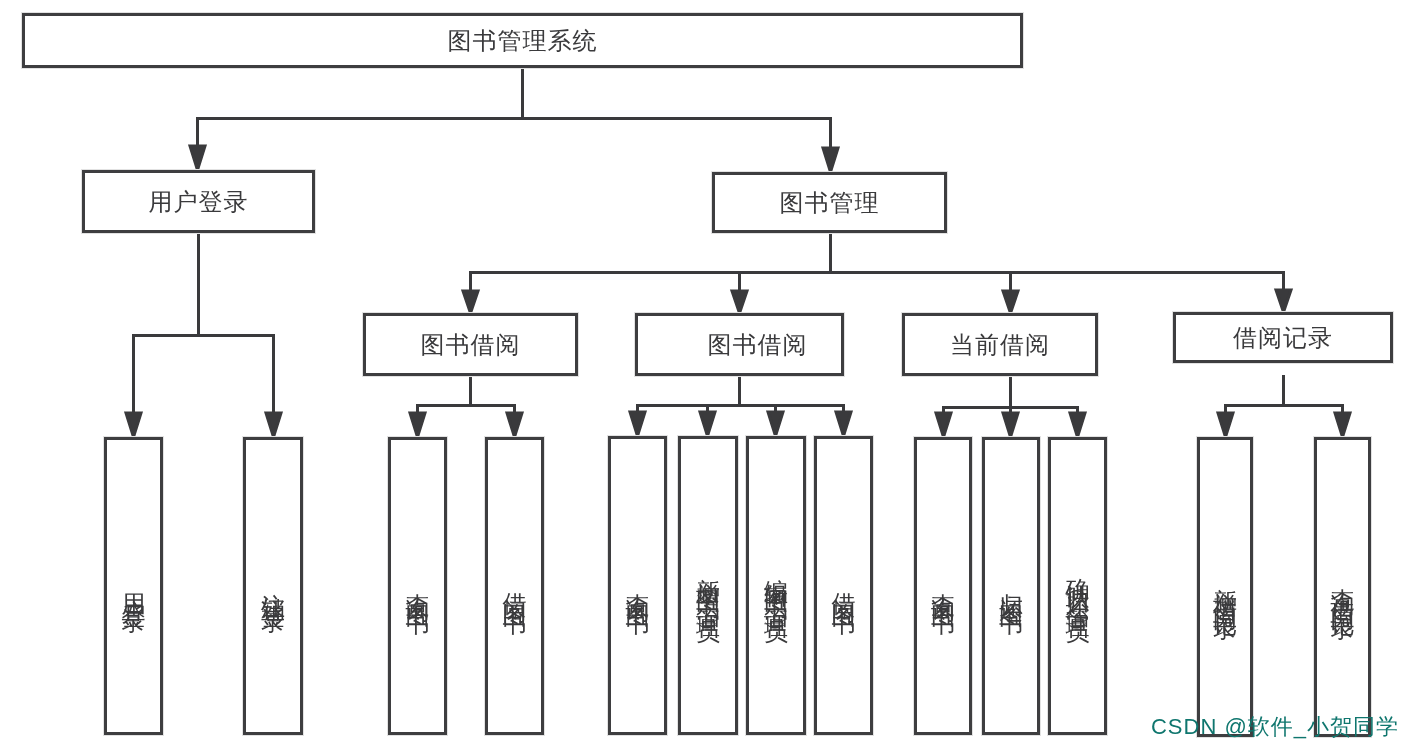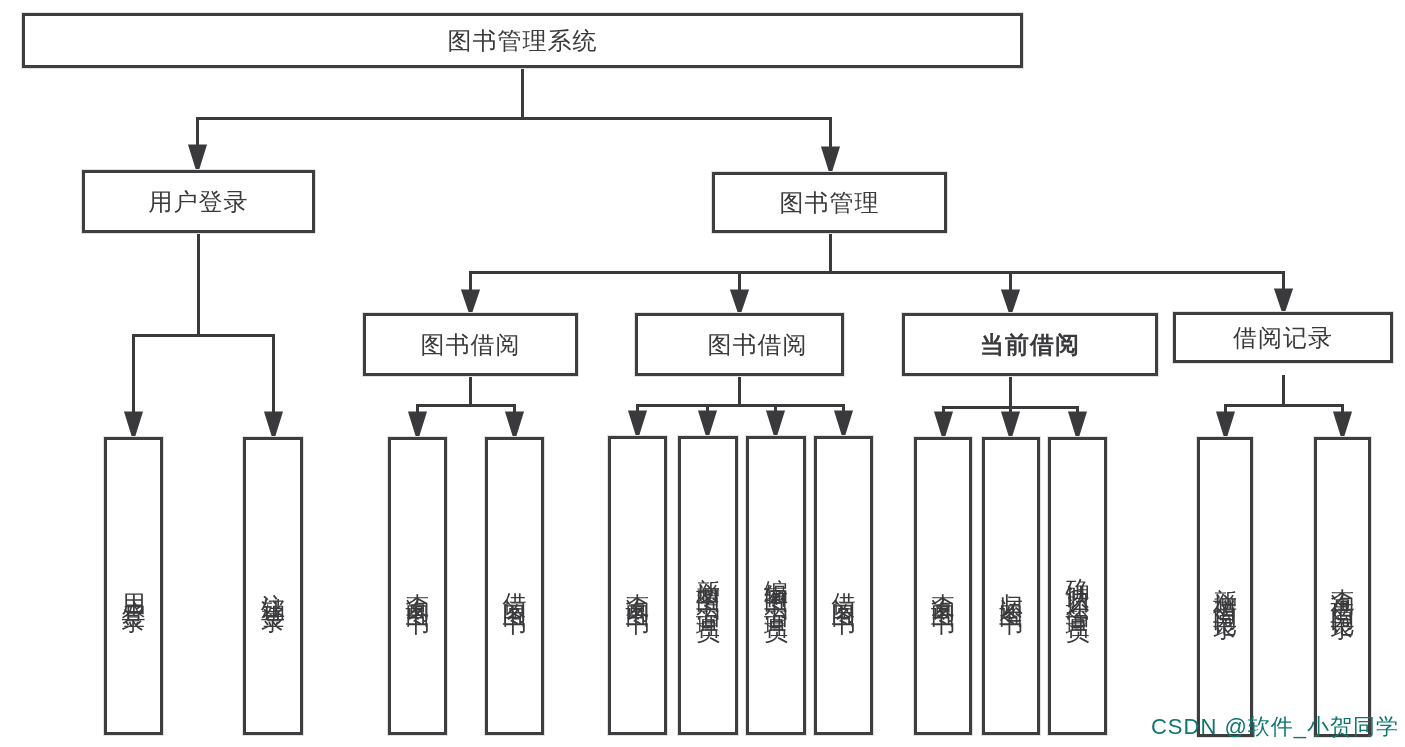--- a/index.html
+++ b/index.html
@@ -13,21 +13,21 @@
   .leaf{writing-mode:vertical-rl;text-orientation:mixed;letter-spacing:6px;font-size:24px;
         padding:6px 0;}
   
   .n-root{left:22px;top:13px;width:1001px;height:55px;}
   
   .n-userlogin{left:82px;top:170px;width:233px;height:63px;}
   .n-bookmgmt{left:712px;top:172px;width:235px;height:61px;}
   
   .n-newbook{left:363px;top:313px;width:215px;height:63px;}
   .n-borrow{left:635px;top:313px;width:209px;height:63px;padding-left:36px;}
-  .n-current{left:902px;top:313px;width:256px;height:63px;font-weight:bold;}
+  .n-current{left:902px;top:313px;width:196px;height:63px;}
   .n-record{left:1173px;top:312px;width:220px;height:51px;}
   
   .n-l1{left:104px;top:437px;width:59px;height:298px;}
   .n-l2{left:243px;top:437px;width:60px;height:298px;}
   .n-l3{left:388px;top:437px;width:59px;height:298px;}
   .n-l4{left:485px;top:437px;width:59px;height:298px;}
   .n-l5{left:608px;top:436px;width:59px;height:299px;}
   .n-l6{left:678px;top:436px;width:60px;height:299px;}
   .n-l7{left:746px;top:436px;width:60px;height:299px;}
   .n-l8{left:814px;top:436px;width:59px;height:299px;}

